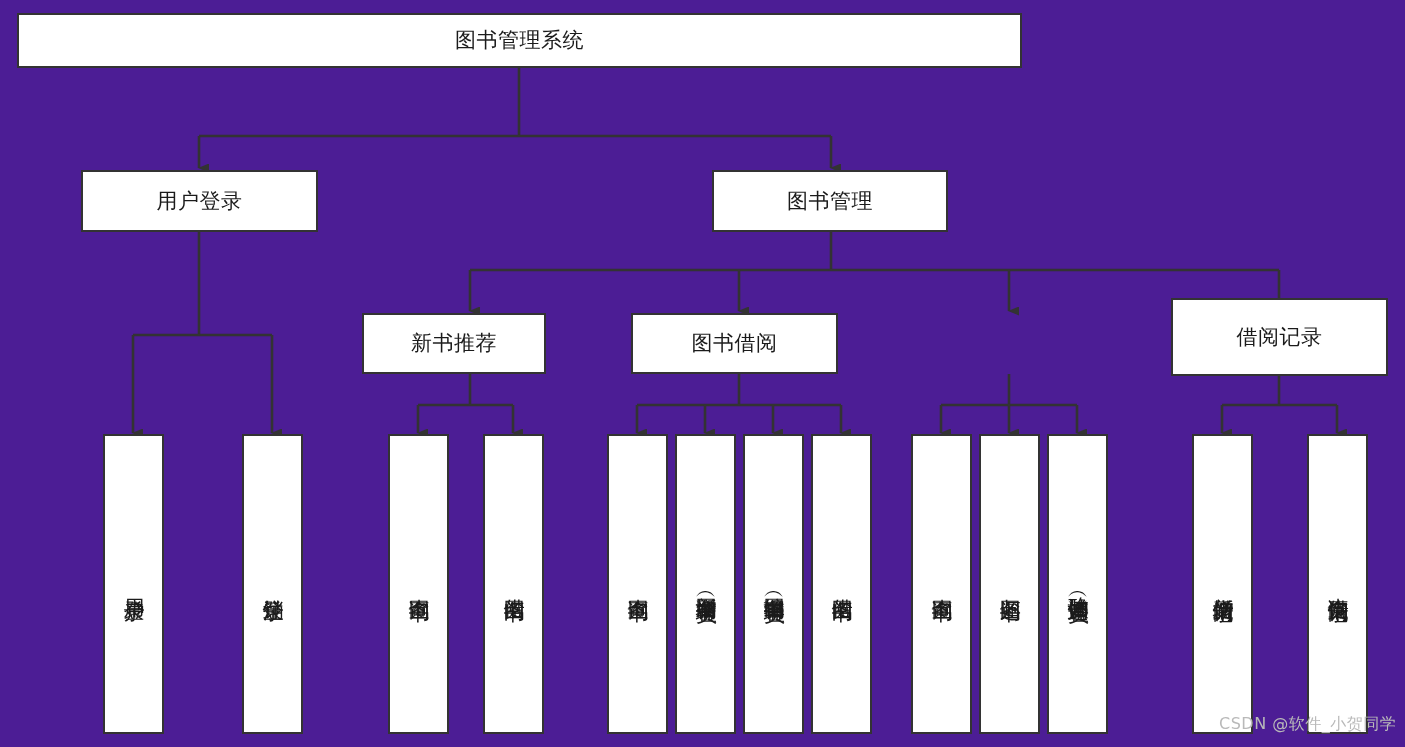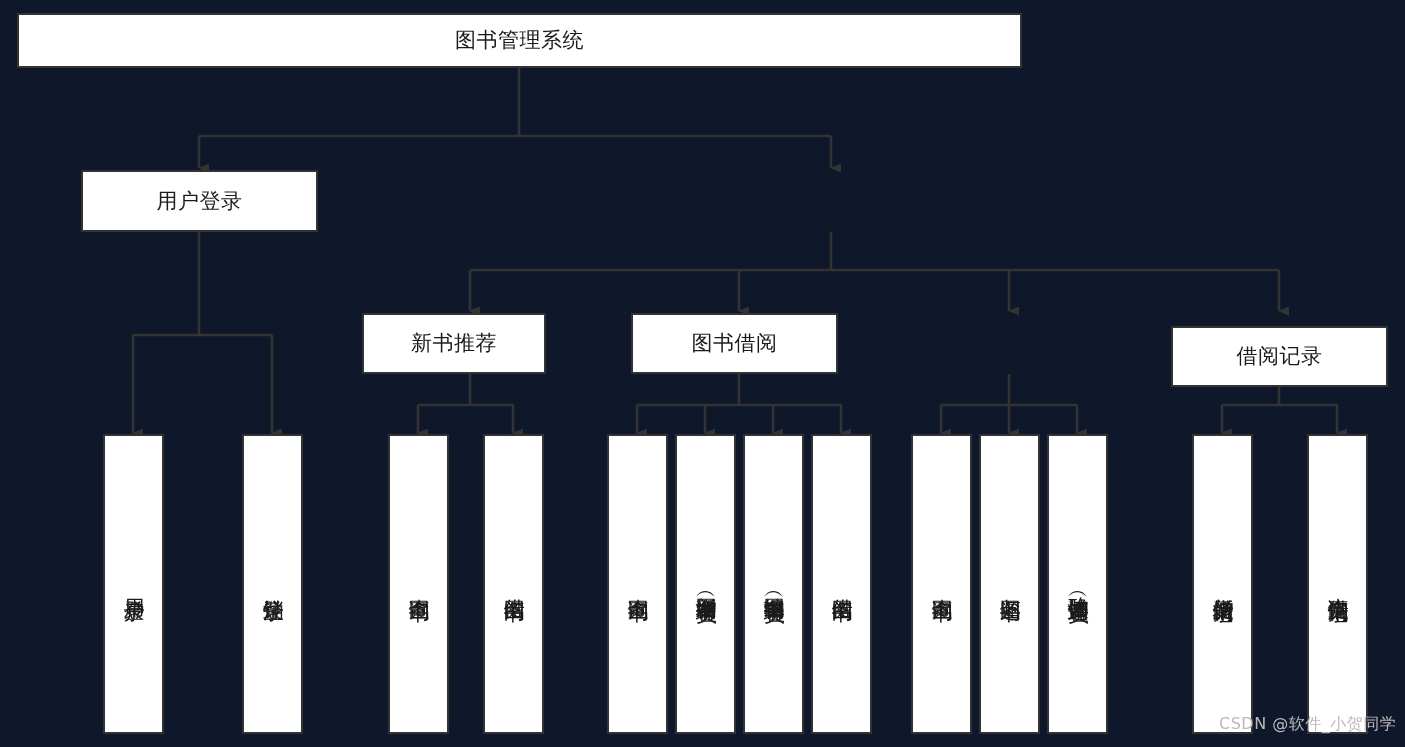--- a/index.html
+++ b/index.html
@@ -7,21 +7,21 @@
     padding: 0;
     background: #ffffff;
   }
   body {
     font-family: "DejaVu Sans", "Liberation Sans", sans-serif;
   }
   #canvas {
     position: relative;
     width: 1405px;
     height: 747px;
-    background: #0f172a;
+    background: #4c1d95;
     overflow: hidden;
   }
   svg.connectors {
     position: absolute;
     left: 0;
     top: 0;
     width: 1405px;
     height: 747px;
     pointer-events: none;
   }
@@ -120,28 +120,31 @@
     </g>
   </svg>
 
   <div class="node" style="left:17px; top:13px; width:1005px; height:55px;">
     <span class="label-h">图书管理系统</span>
   </div>
 
   <div class="node" style="left:81px; top:170px; width:237px; height:62px;">
     <span class="label-h">用户登录</span>
   </div>
+  <div class="node" style="left:712px; top:170px; width:236px; height:62px;">
+    <span class="label-h">图书管理</span>
+  </div>
 
   <div class="node" style="left:362px; top:313px; width:184px; height:61px;">
     <span class="label-h">新书推荐</span>
   </div>
   <div class="node" style="left:631px; top:313px; width:207px; height:61px;">
     <span class="label-h">图书借阅</span>
   </div>
-  <div class="node" style="left:1171px; top:326px; width:217px; height:61px;">
+  <div class="node" style="left:1171px; top:298px; width:217px; height:78px;">
     <span class="label-h">借阅记录</span>
   </div>
 
   <div class="node vertical" style="left:103px; top:434px; width:61px; height:300px;">
     <span class="label-v">用户登录</span>
   </div>
   <div class="node vertical" style="left:242px; top:434px; width:61px; height:300px;">
     <span class="label-v">注销登录</span>
   </div>
 

